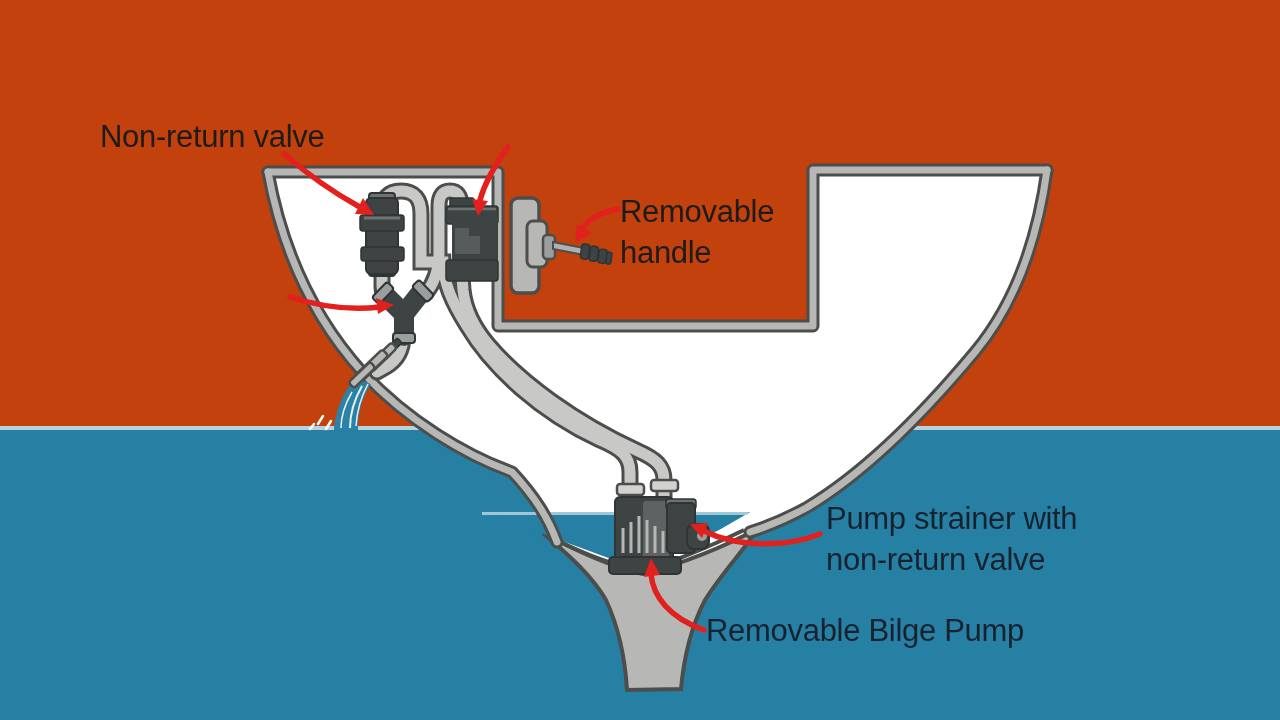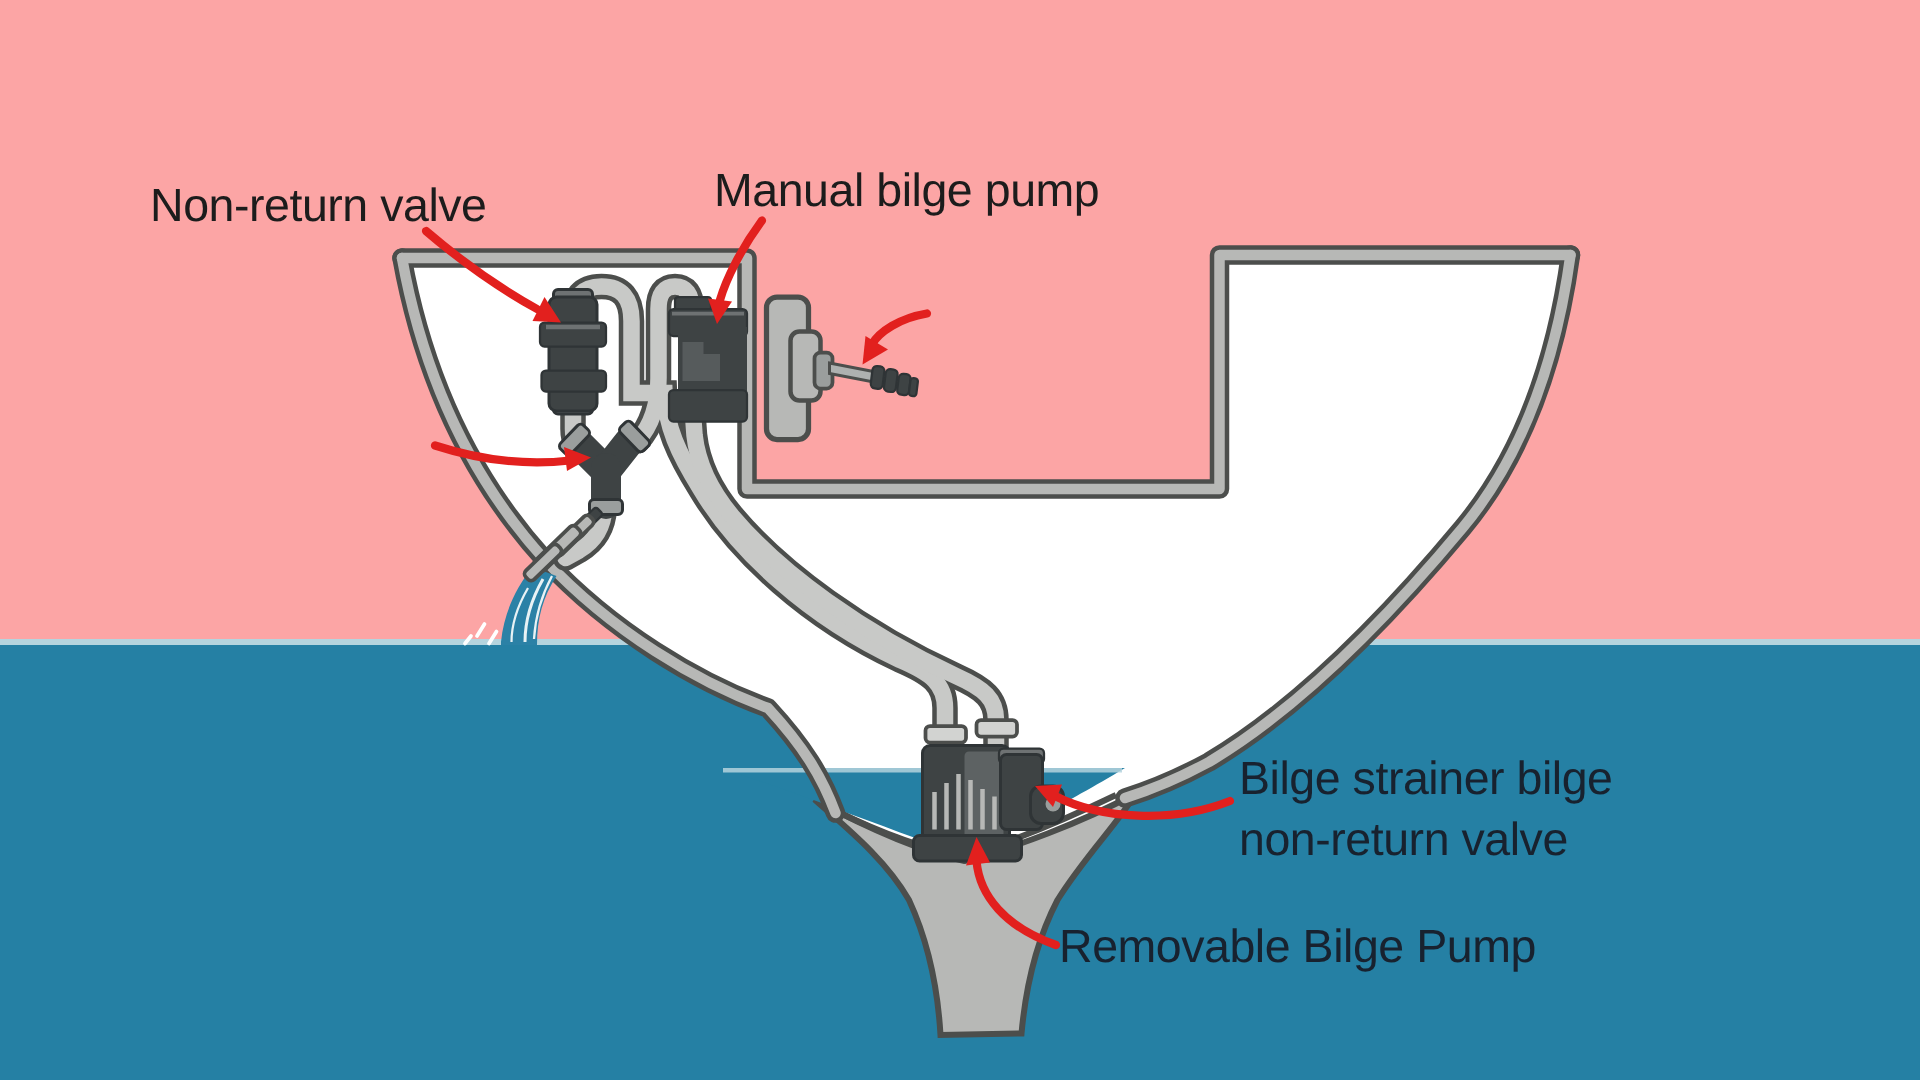--- a/index.html
+++ b/index.html
@@ -1,16 +1,16 @@
 <!DOCTYPE html>
 <html style="--sea: #2580a4; --sea_highlight: #b5d4de; --stream: #2b81a6; --hull_fill: #b7b8b6; --hose: #c8c9c7; --outline: #4c4e4c; --outline_dark: #2f3436; --fitting_dark: #3e4344; --fitting_mid: #6e7273; --fitting_light: #9a9e9d; --arrow_red: #e2201e; --label_black: #1c1c1c; --label_navy: #18222f; --background: #ffffff;"><head>
 <meta charset="utf-8">
 <style>
   html,body{margin:0;padding:0;background:#fff;}
-  #stage{position:relative;width:1280px;height:720px;overflow:hidden;background:#fca5a5;
+  #stage{position:relative;width:1280px;height:720px;overflow:hidden;background:#c2410c;
          font-family:"Liberation Sans",sans-serif;}
   #stage svg{position:absolute;left:0;top:0;}
   .label{position:absolute;font-size:31px;line-height:41px;letter-spacing:-0.3px;
          color:var(--label_black);white-space:nowrap;font-weight:500;}
   .label.navy{color:var(--label_navy);}
 </style>
 </head>
 <body>
 
 <div id="stage">
@@ -185,23 +185,26 @@
       <path d="M 820,534 C 782,549 734,546 704,531"></path>
       <polygon points="690,524 708,523 702,538" fill="var(--arrow_red)" stroke="none"></polygon>
 
       <path d="M 704,630 C 670,618 653,597 651,574"></path>
       <polygon points="651,558 660,575 644,577" fill="var(--arrow_red)" stroke="none"></polygon>
     </g>
   </svg>
 
   <div class="label" style="left:100px;top:116px">Non-return valve</div>
 
-  <div class="label" style="left:476px;top:106px">Manual bilge pump</div>
-
+
+  <div class="label" style="left:620px;top:191px">
+    <div>Removable</div>
+    <div>handle</div>
+  </div>
 
 
   <div class="label navy" style="left:826px;top:498px">
-    <div>Bilge strainer bilge</div>
+    <div>Pump strainer with</div>
     <div>non-return valve</div>
   </div>
 
   <div class="label navy" style="left:706px;top:610px">Removable Bilge Pump</div>
 </div>
 
 </body></html>

